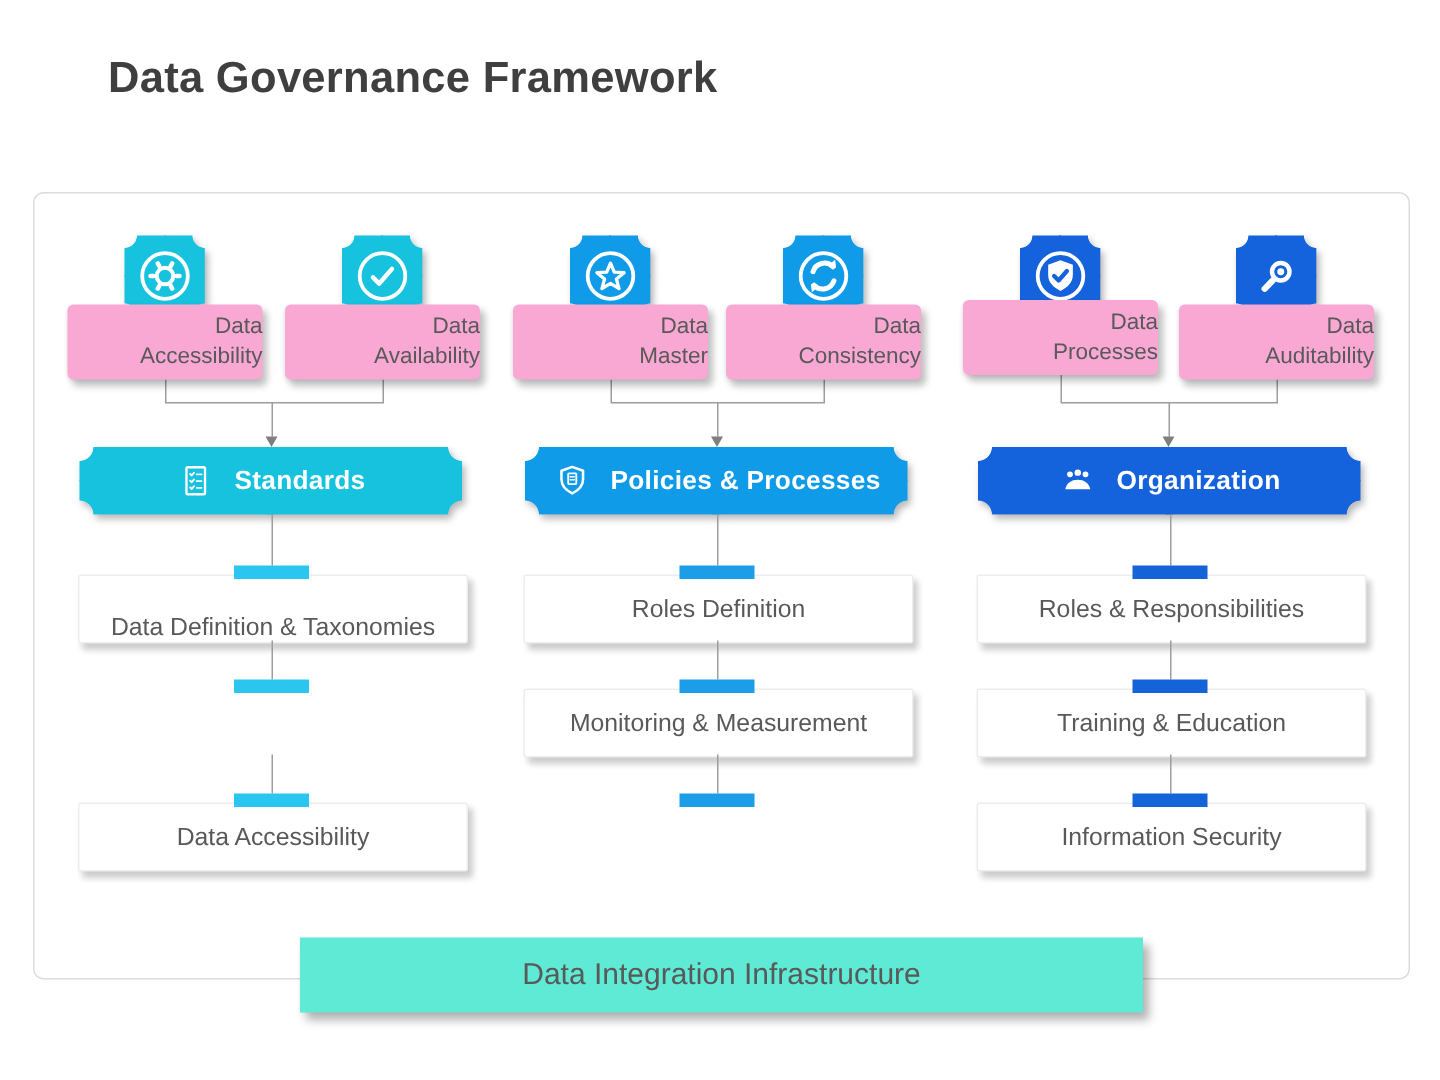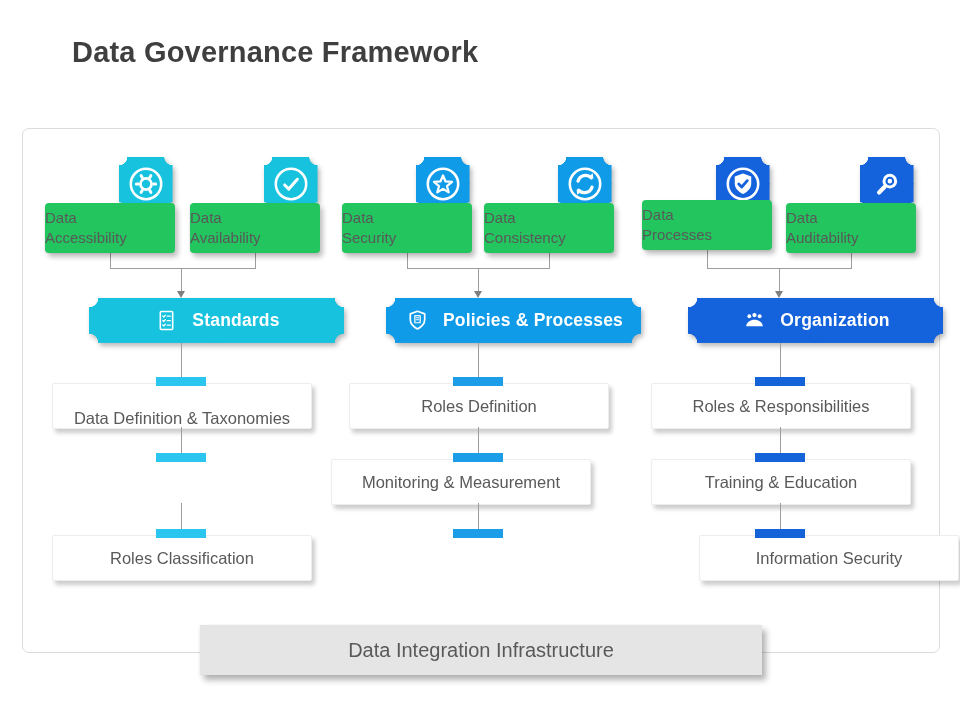--- a/index.html
+++ b/index.html
@@ -9,47 +9,46 @@
   .frame{position:absolute;left:22px;top:128px;width:916px;height:523px;border:1px solid #dcdcdc;border-radius:7px;background:#fff;}
 
   
   .plaque{
     --r:9px;
     background:
       radial-gradient(circle at 0 0,        transparent var(--r), var(--c) calc(var(--r) + .5px)) 0 0       / 51% 51% no-repeat,
       radial-gradient(circle at 100% 0,     transparent var(--r), var(--c) calc(var(--r) + .5px)) 100% 0    / 51% 51% no-repeat,
       radial-gradient(circle at 0 100%,     transparent var(--r), var(--c) calc(var(--r) + .5px)) 0 100%    / 51% 51% no-repeat,
       radial-gradient(circle at 100% 100%,  transparent var(--r), var(--c) calc(var(--r) + .5px)) 100% 100% / 51% 51% no-repeat;
-    margin-left: 36px;
   }
   .badge{position:absolute;width:54px;height:54px;--r:8px;display:flex;align-items:center;justify-content:center;
          filter:drop-shadow(2px 3px 2.5px rgba(0,0,0,.30));color:var(--c);}
   .badge svg{width:38px;height:38px;display:block;}
 
-  .card{position:absolute;width:130px;height:50px;background:#22c55e;border-radius:4px;
+  .card{position:absolute;width:130px;height:50px;background:#f9a8d4;border-radius:4px;
         box-shadow:3px 4px 5px rgba(0,0,0,.25), -1px 1px 2px rgba(0,0,0,.06);
-        display:flex;flex-direction:column;align-items:flex-start;justify-content:center;
+        display:flex;flex-direction:column;align-items:flex-end;justify-content:center;
         font-size:15px;line-height:1.35;color:#595959;text-align:center;z-index:2;}
 
   .bar{position:absolute;width:255px;height:45px;--r:9px;display:flex;align-items:center;justify-content:center;gap:12px;
        filter:drop-shadow(2px 3px 2.5px rgba(0,0,0,.28));}
   .bar .bar-label{color:#fff;font-weight:bold;font-size:17.5px;letter-spacing:.2px;}
   .bar svg{width:27px;height:27px;display:block;}
 
   .box{position:absolute;width:258px;height:44px;background:#fff;border:1px solid #ededed;border-radius:2px;
        box-shadow:3px 4px 4px rgba(0,0,0,.20);display:flex;align-items:center;justify-content:center;
        font-size:16.5px;color:#595959;}
   .accent{position:absolute;width:50px;height:9px;background:var(--c);z-index:3;}
 
   .vline{position:absolute;width:1px;background:var(--c);}
   .hline{position:absolute;height:1px;background:var(--c);}
   .arrow{position:absolute;width:0;height:0;border-left:4.5px solid transparent;border-right:4.5px solid transparent;
          border-top:7px solid #7f7f7f;}
 
-  .footer-box{position:absolute;left:200px;top:625px;width:562px;height:50px;background:#e5e5e5;
+  .footer-box{position:absolute;left:200px;top:625px;width:562px;height:50px;background:#5eead4;
        box-shadow:4px 5px 6px rgba(0,0,0,.30), -1px 0 2px rgba(0,0,0,.05);
        display:flex;align-items:center;justify-content:center;font-size:20px;color:#595959;z-index:4;}
 </style>
 </head>
 <body>
 
 <div class="stage">
 
   <div class="title">Data Governance Framework</div>
   <div class="frame"></div>
@@ -107,21 +106,21 @@
   <div class="card" style="left:45px;top:203px;">
     <span>Data</span>
     <span>Accessibility</span>
   </div>
   <div class="card" style="left:190px;top:203px;">
     <span>Data</span>
     <span>Availability</span>
   </div>
   <div class="card" style="left:342px;top:203px;">
     <span>Data</span>
-    <span>Security</span>
+    <span>Master</span>
   </div>
   <div class="card" style="left:484px;top:203px;">
     <span>Data</span>
     <span>Consistency</span>
   </div>
   <div class="card" style="left:642px;top:200px;">
     <span>Data</span>
     <span>Processes</span>
   </div>
   <div class="card" style="left:786px;top:203px;">
@@ -181,49 +180,49 @@
   <div class="vline" style="left: 181px; top: 343px; height: 34px; --c: #9D9D9D;"></div>
   <div class="accent" style="left: 156px; top: 377px; --c: #2BC6F0;"></div>
   <div class="box" style="left:52px;top:383px;align-items:flex-end;">
     <span>Data Definition &amp; Taxonomies</span>
   </div>
   <div class="vline" style="left: 181px; top: 427px; height: 26px; --c: #9D9D9D;"></div>
   <div class="accent" style="left: 156px; top: 453px; --c: #2BC6F0;"></div>
   <div class="vline" style="left: 181px; top: 503px; height: 26px; --c: #9D9D9D;"></div>
   <div class="accent" style="left: 156px; top: 529px; --c: #2BC6F0;"></div>
   <div class="box" style="left:52px;top:535px;">
-    <span>Roles Classification</span>
+    <span>Data Accessibility</span>
   </div>
 
   <div class="vline" style="left: 478px; top: 343px; height: 34px; --c: #9D9D9D;"></div>
   <div class="accent" style="left: 453px; top: 377px; --c: #1B9DE8;"></div>
   <div class="box" style="left:349px;top:383px;">
     <span>Roles Definition</span>
   </div>
   <div class="vline" style="left: 478px; top: 427px; height: 26px; --c: #9D9D9D;"></div>
   <div class="accent" style="left: 453px; top: 453px; --c: #1B9DE8;"></div>
-  <div class="box" style="left:331px;top:459px;">
+  <div class="box" style="left:349px;top:459px;">
     <span>Monitoring &amp; Measurement</span>
   </div>
   <div class="vline" style="left: 478px; top: 503px; height: 26px; --c: #9D9D9D;"></div>
   <div class="accent" style="left: 453px; top: 529px; --c: #1B9DE8;"></div>
 
   <div class="vline" style="left: 780px; top: 343px; height: 34px; --c: #9D9D9D;"></div>
   <div class="accent" style="left: 755px; top: 377px; --c: #1563D8;"></div>
   <div class="box" style="left:651px;top:383px;justify-content:center;">
     <span>Roles &amp; Responsibilities</span>
   </div>
   <div class="vline" style="left: 780px; top: 427px; height: 26px; --c: #9D9D9D;"></div>
   <div class="accent" style="left: 755px; top: 453px; --c: #1563D8;"></div>
   <div class="box" style="left:651px;top:459px;">
     <span>Training &amp; Education</span>
   </div>
   <div class="vline" style="left: 780px; top: 503px; height: 26px; --c: #9D9D9D;"></div>
   <div class="accent" style="left: 755px; top: 529px; --c: #1563D8;"></div>
-  <div class="box" style="left:651px;top:535px;margin-left:48px;">
+  <div class="box" style="left:651px;top:535px;">
     <span>Information Security</span>
   </div>
 
   <div class="footer-box">
     <span>Data Integration Infrastructure</span>
   </div>
 
 </div>
 
 </body></html>

